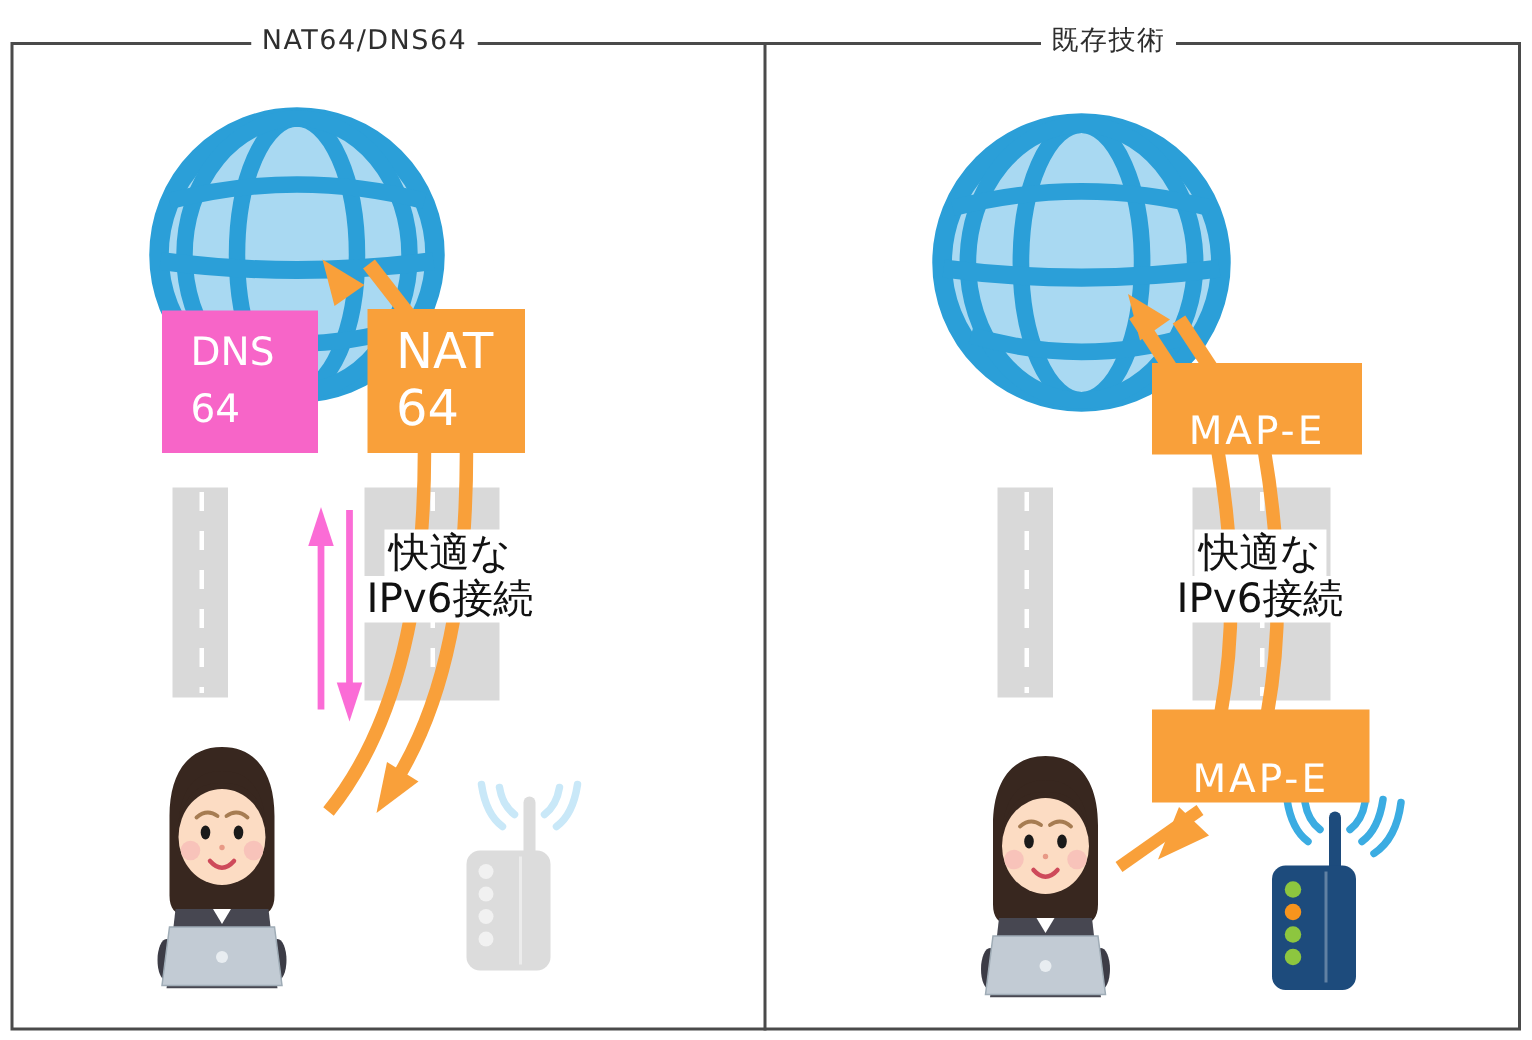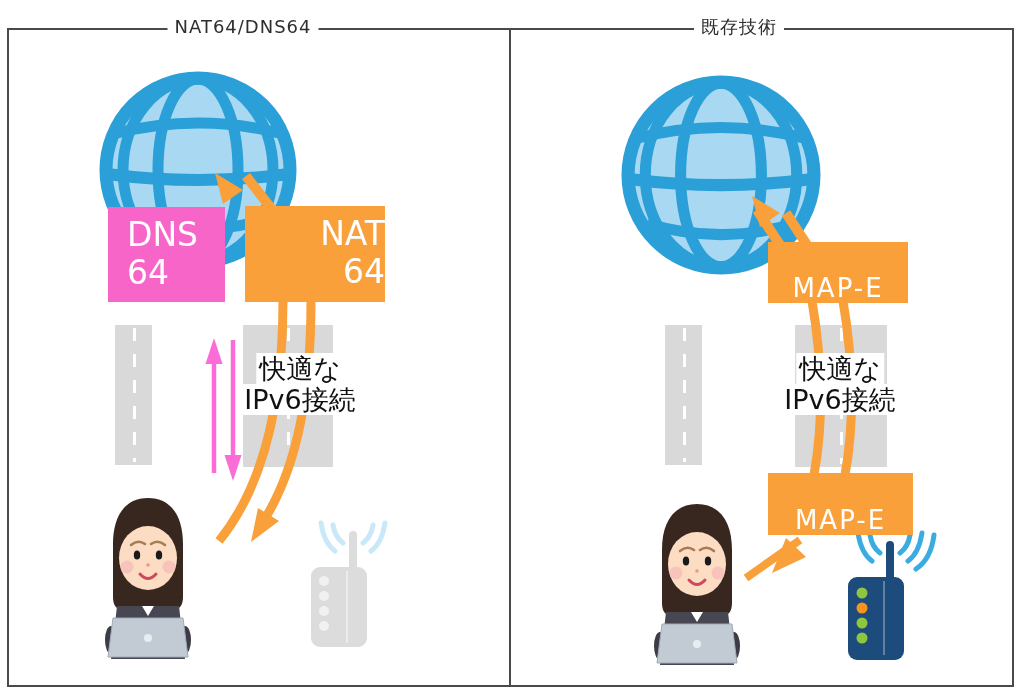--- a/index.html
+++ b/index.html
@@ -15,24 +15,24 @@
   
   .road{background:#D9D9D9;z-index:1;}
   .road .dash{position:absolute;top:3px;bottom:3px;width:3px;left:50%;margin-left:-1px;
        background:repeating-linear-gradient(180deg,#fff 0 13px,rgba(0,0,0,0) 13px 26px);}
   .road-l-narrow{left:115px;top:325px;width:37px;height:140px;}
   .road-l-wide{left:243px;top:325px;width:90px;height:142px;}
   .road-r-narrow{left:665px;top:325px;width:37px;height:140px;}
   .road-r-wide{left:795px;top:325px;width:92px;height:142px;}
   
   .box{box-sizing:border-box;color:#fff;z-index:4;}
-  .dns-box{left:108px;top:207px;width:117px;height:95px;background:#F765C8;
+  .dns-box{left:108px;top:207px;width:104px;height:95px;background:#F765C8;
+       font-size:26px;line-height:38px;padding:9px 0 0 19px;}
+  .nat-box{left:245px;top:206px;width:105px;height:96px;background:#F9A03A;
        font-size:33px;line-height:38px;padding:9px 0 0 19px;}
-  .nat-box{left:245px;top:206px;width:140px;height:96px;background:#F9A03A;
-       font-size:33px;line-height:38px;padding:9px 0 0 19px;text-align:right;}
   .mape-box{background:#F9A03A;display:flex;align-items:flex-end;justify-content:center;
        font-size:26px;letter-spacing:2px;}
   .mape-upper{left:768px;top:242px;width:140px;height:61px;}
   .mape-lower{left:768px;top:473px;width:145px;height:62px;}
   
   .caption{z-index:5;text-align:center;color:#111;font-size:27px;line-height:31px;transform:translateX(-50%);}
   .caption span{display:inline-block;background:#fff;padding:0 3px;}
   .cap-left{left:300px;top:353px;} .cap-right{left:840px;top:353px;}
   .layer2{left:0;top:0;z-index:2;} .layer3{left:0;top:0;z-index:3;}
   svg{display:block;}

